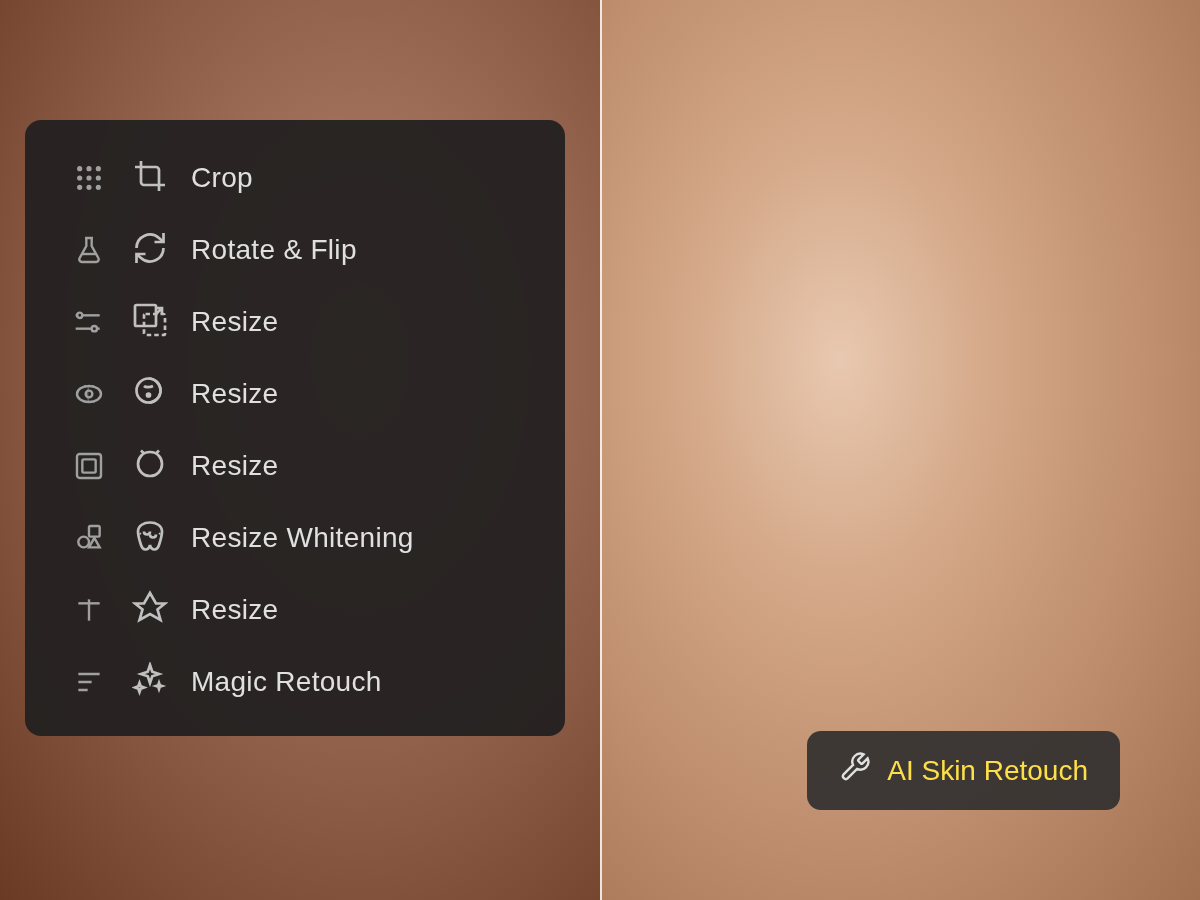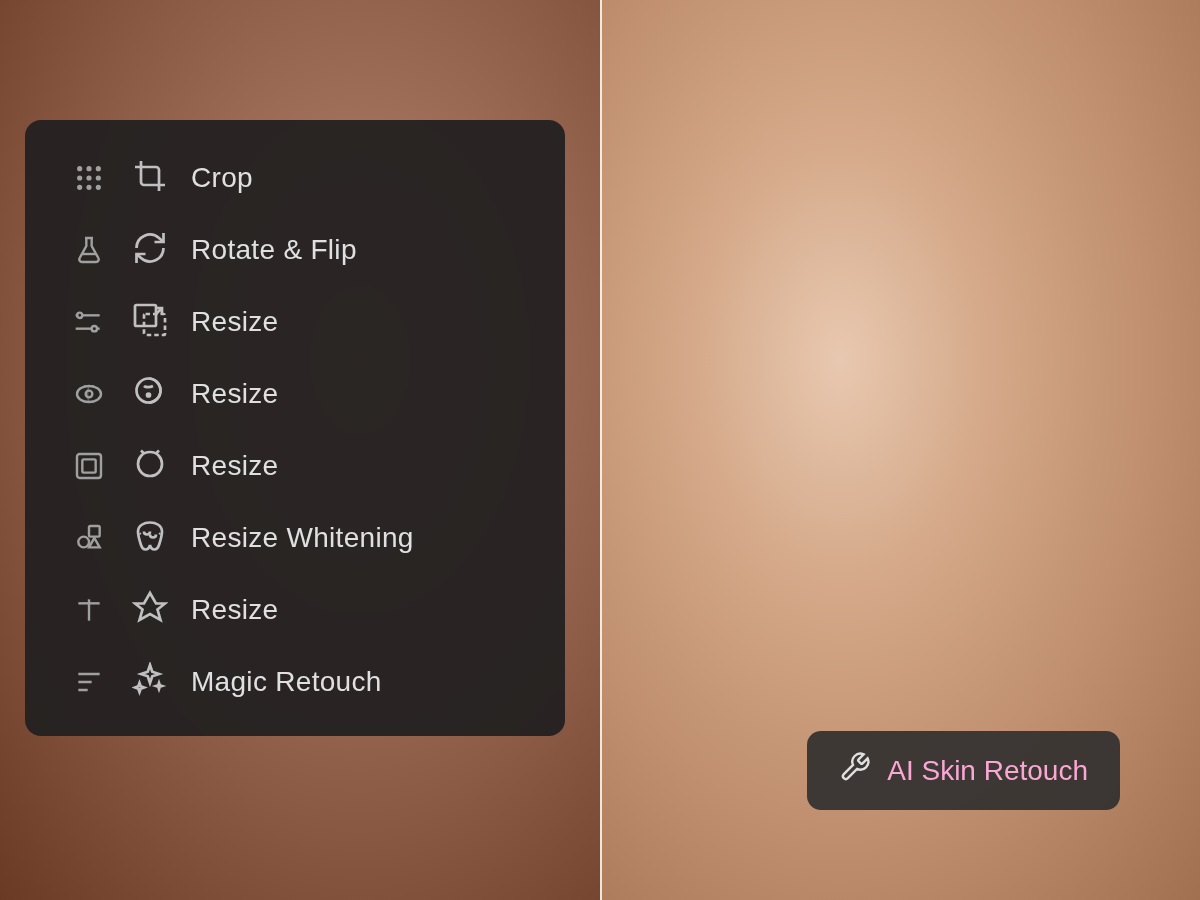--- a/index.html
+++ b/index.html
@@ -109,21 +109,21 @@
       gap: 16px;
       z-index: 20;
     }
 
     .ai-badge-icon {
       color: #e0e0e0;
       font-size: 28px;
     }
 
     .ai-badge-text {
-      color: #f9a8d4;
+      color: #fde047;
       font-size: 28px;
       font-weight: 500;
     }
 
     
     .svg-icon {
       width: 32px;
       height: 32px;
     }
 

